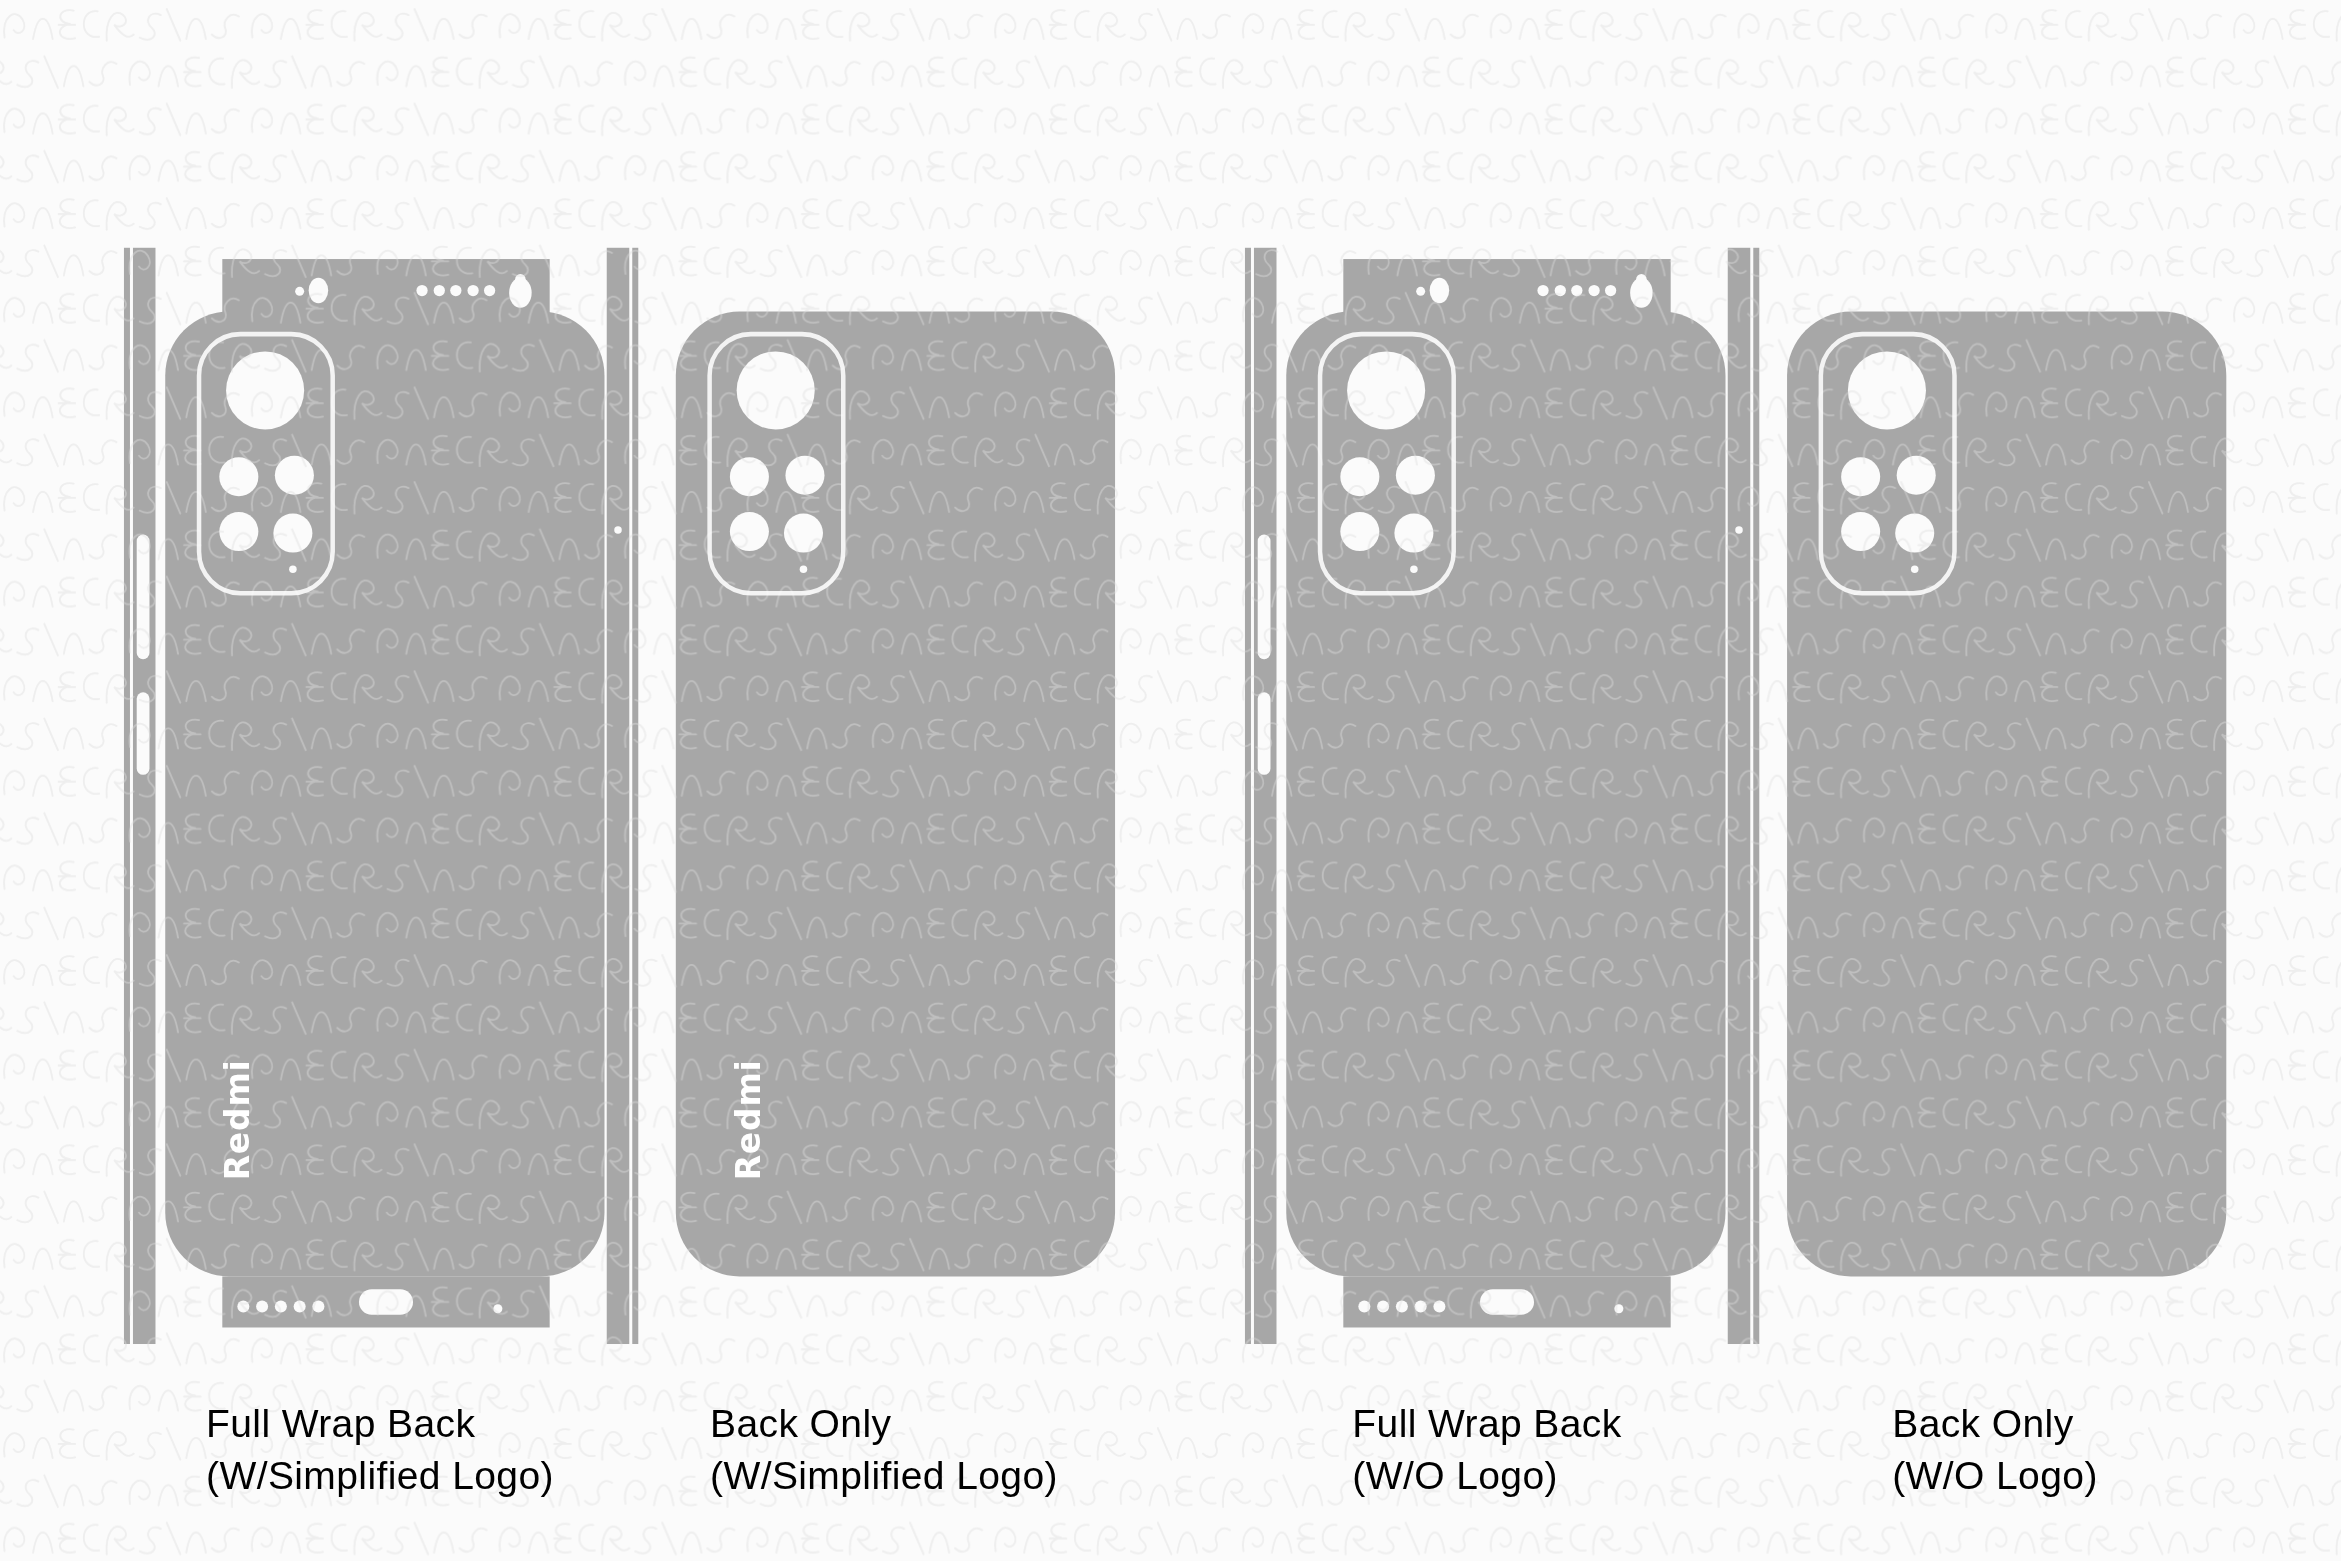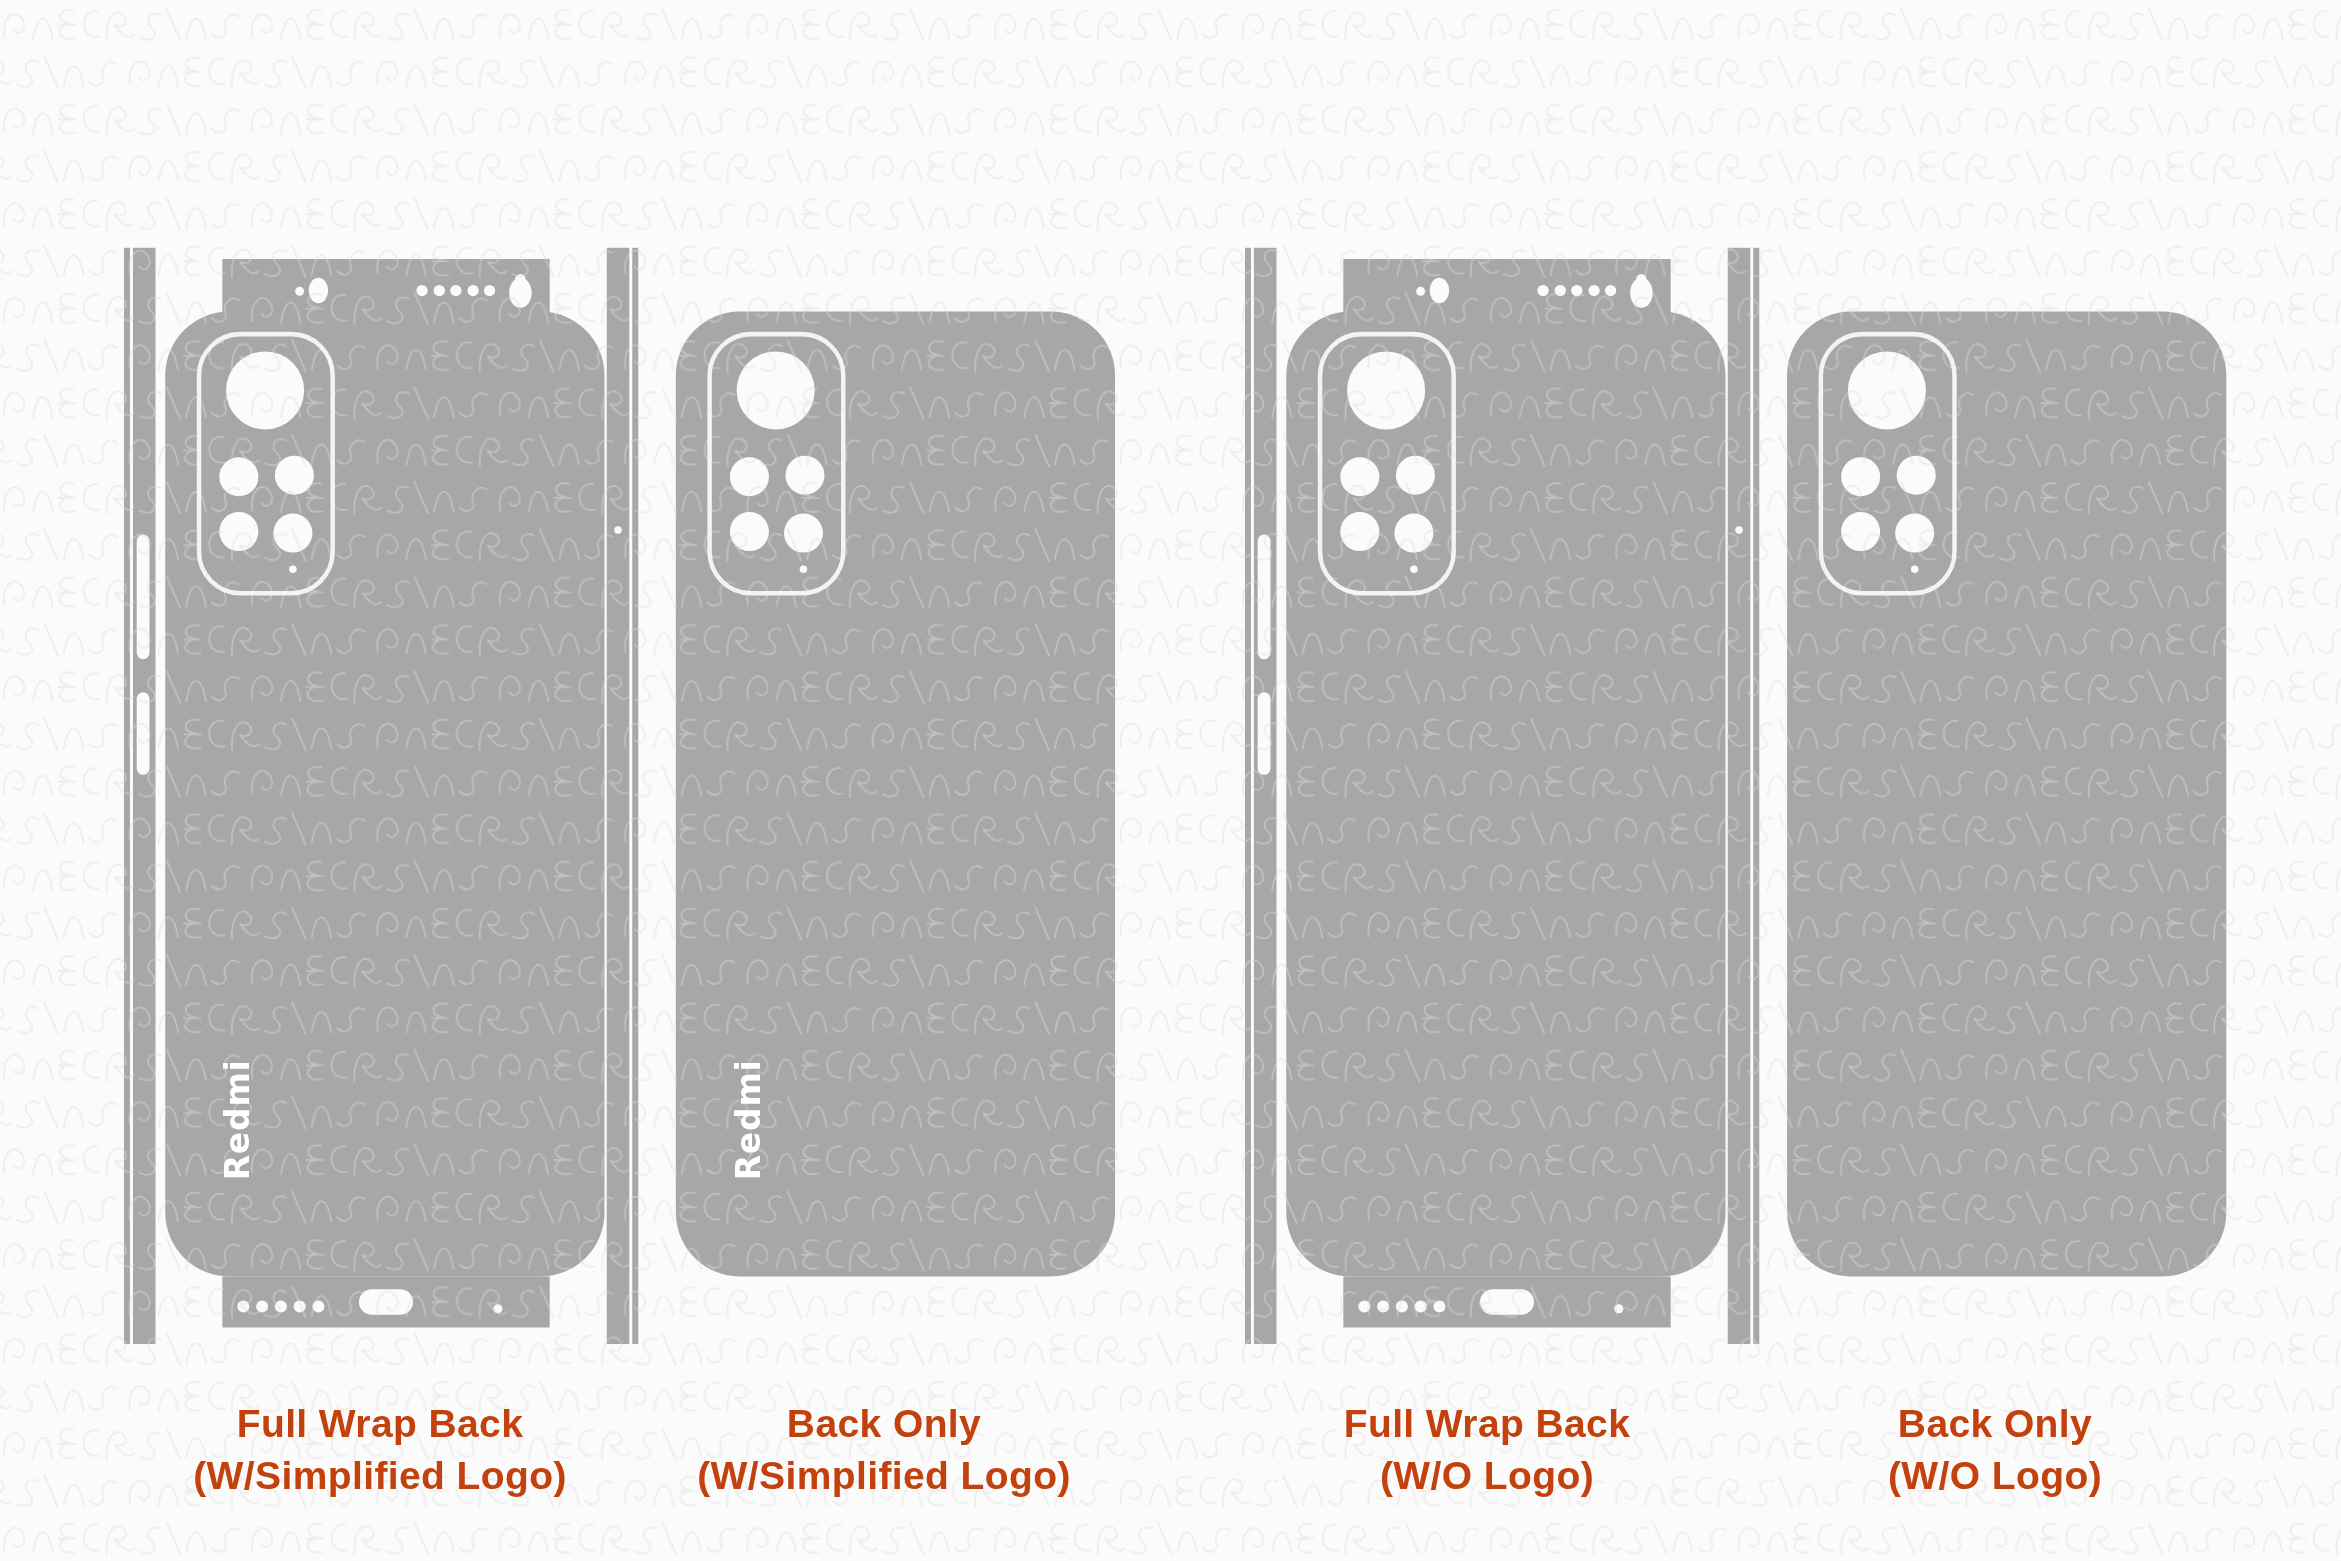--- a/index.html
+++ b/index.html
@@ -14,27 +14,25 @@
     width: 2342px; height: 1561px;
   }
   .sheet > svg {
     position: absolute; inset: 0;
     display: block;
   }
   .caption {
     position: absolute;
     top: 1398px;
     transform: translateX(-50%);
-    text-align: center;
-    color: #c2410c;
+    color: #000000;
     font-size: 39px;
     line-height: 52px;
     white-space: nowrap;
     letter-spacing: 0.4px;
-    font-weight: bold;
   }
   .c1 { left: 380px; }
   .c2 { left: 884px; }
   .c3 { left: 1487px; }
   .c4 { left: 1995px; }
 </style>
 </head>
 <body>
 
 <div class="sheet">

